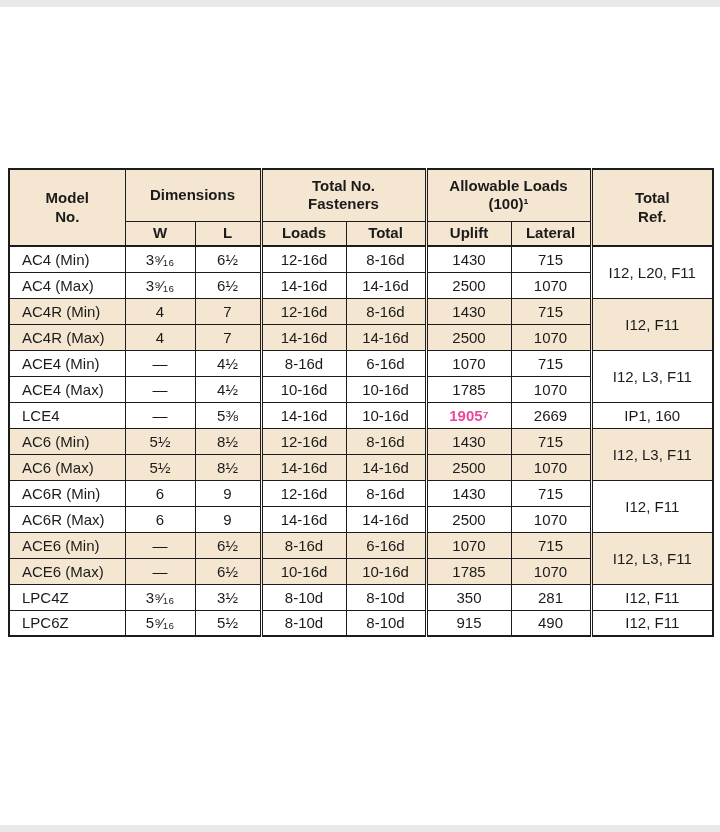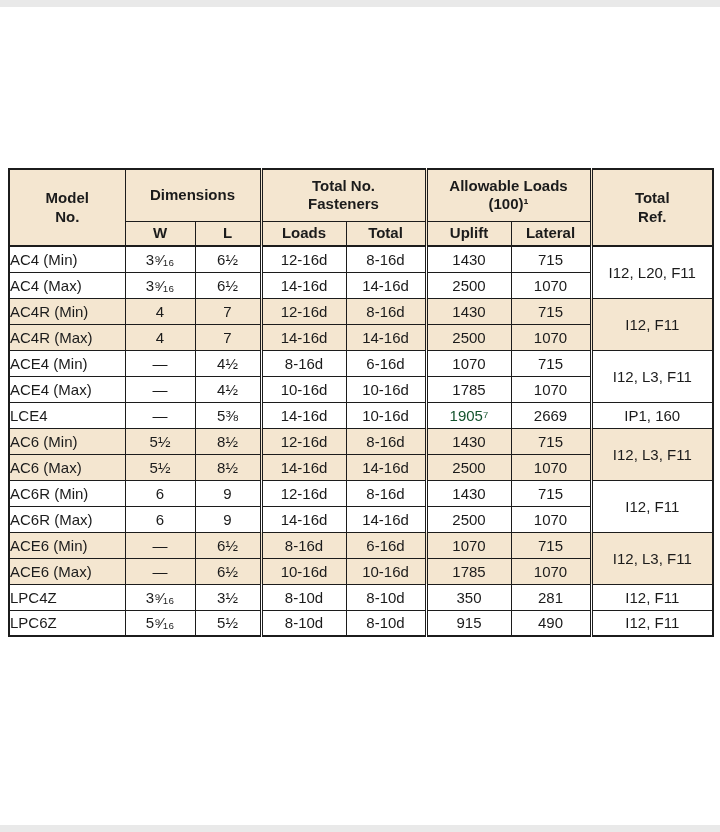--- a/index.html
+++ b/index.html
@@ -37,23 +37,23 @@
     background: #f4e6d0;
     font-weight: bold;
     white-space: pre-line;
     line-height: 1.25;
   }
   thead tr.head-main th { height: 52px; font-size: 15px; }
   thead tr.head-sub th { height: 25px; }
   thead { border-bottom: 2px solid #1c1c1c; }
   tbody td { height: 26px; background: #ffffff; }
   tbody tr.shade td { background: #f4e6d0; }
-  td.model { text-align: left; padding-left: 0; }
+  td.model { text-align: left; padding-left: 12px; }
   .sep { border-left: 3px double #1c1c1c; }
-  td.red { color: #14532d; }
+  td.red { color: #ec4899; font-weight: bold; }
 </style>
 </head>
 <body>
 
 <div class="edge-strip top"></div>
 <div class="edge-strip bottom"></div>
 
 <table class="load-table">
   <colgroup>
     <col style="width:116px">

